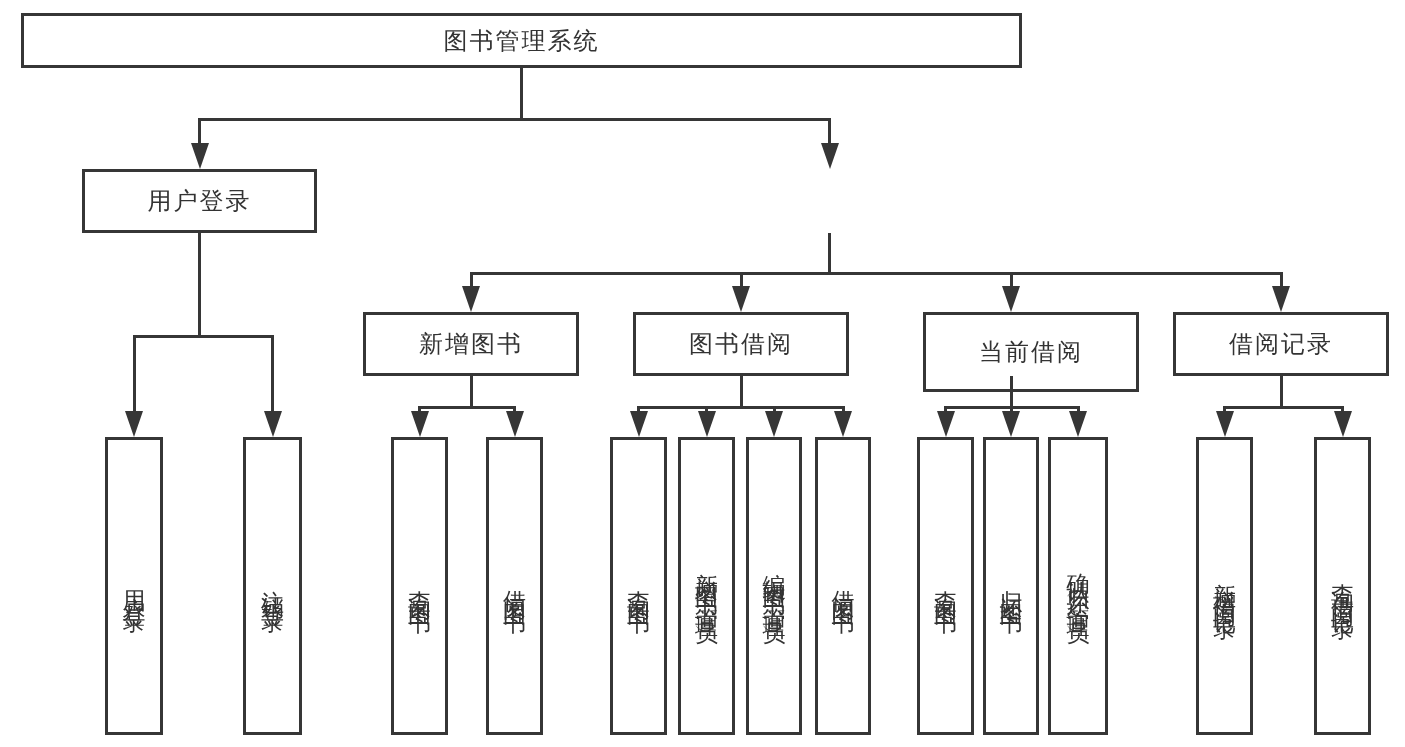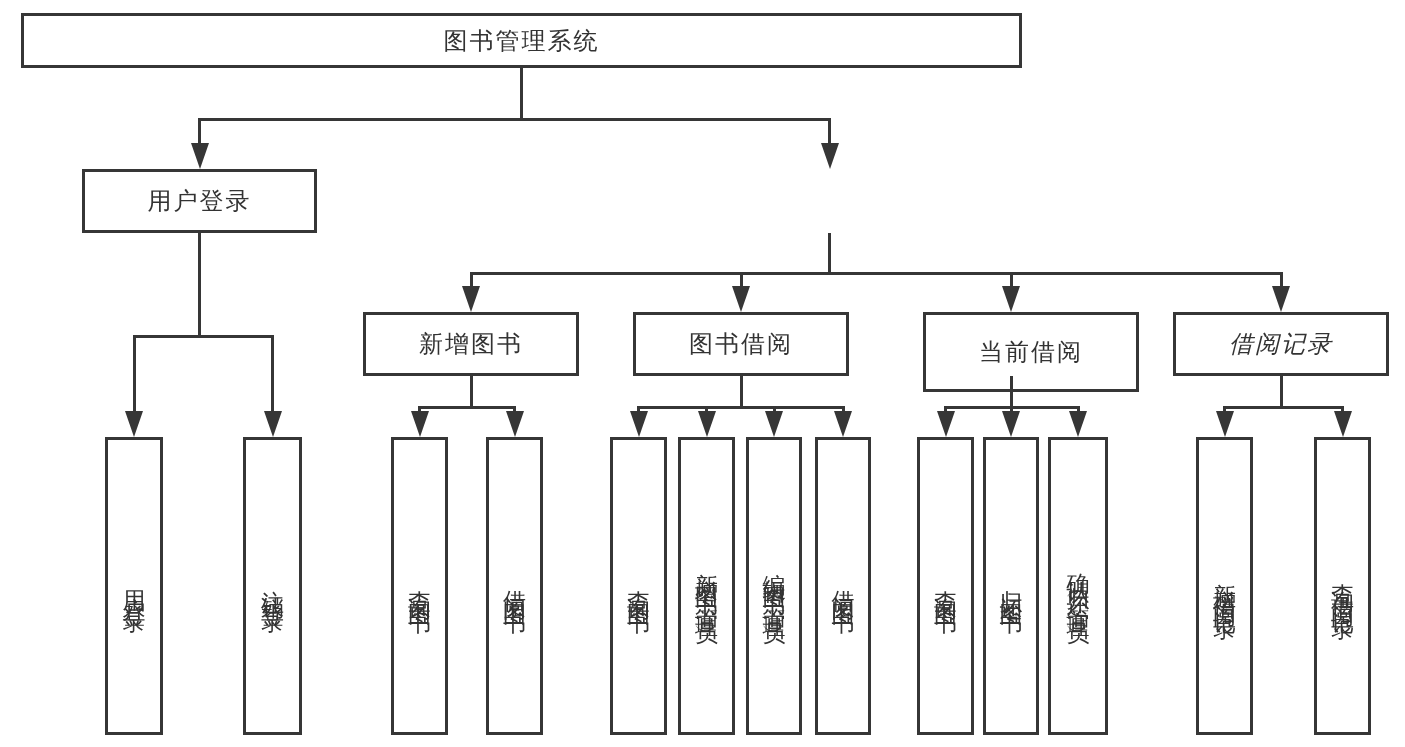--- a/index.html
+++ b/index.html
@@ -73,21 +73,21 @@
     </div>
     <div class="node h" style="left: 363px; top: 312px; width: 216px; height: 64px; color: rgb(51, 51, 51);">
       <span>新增图书</span>
     </div>
     <div class="node h" style="left: 633px; top: 312px; width: 216px; height: 64px; color: rgb(51, 51, 51);">
       <span>图书借阅</span>
     </div>
     <div class="node h" style="left: 903px; top: 312px; width: 216px; height: 80px; color: rgb(51, 51, 51); margin-left: 20px;">
       <span>当前借阅</span>
     </div>
-    <div class="node h" style="left: 1173px; top: 312px; width: 216px; height: 64px; color: rgb(51, 51, 51); font-style: italic;">
+    <div class="node h" style="left: 1173px; top: 312px; width: 216px; height: 64px; color: rgb(51, 51, 51);">
       <span>借阅记录</span>
     </div>
     <div class="node v" style="left: 105px; top: 437px; width: 58px; height: 298px; color: rgb(51, 51, 51);">
       <span>用户登录</span>
     </div>
     <div class="node v" style="left: 243px; top: 437px; width: 59px; height: 298px; color: rgb(51, 51, 51);">
       <span>注销登录</span>
     </div>
     <div class="node v" style="left: 391px; top: 437px; width: 57px; height: 298px; color: rgb(51, 51, 51);">
       <span>查询图书</span>

